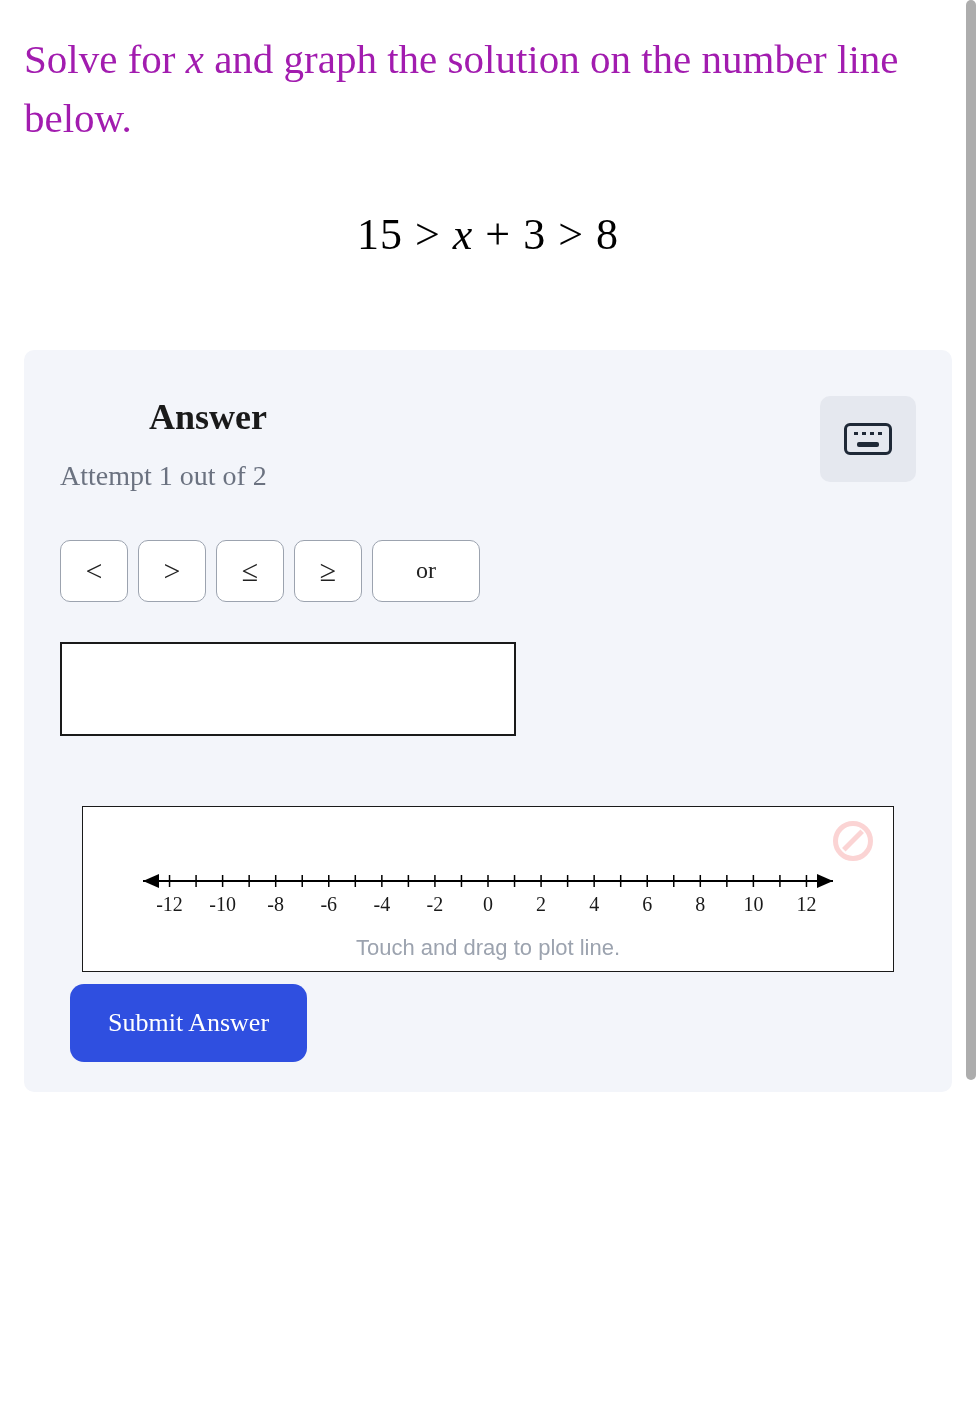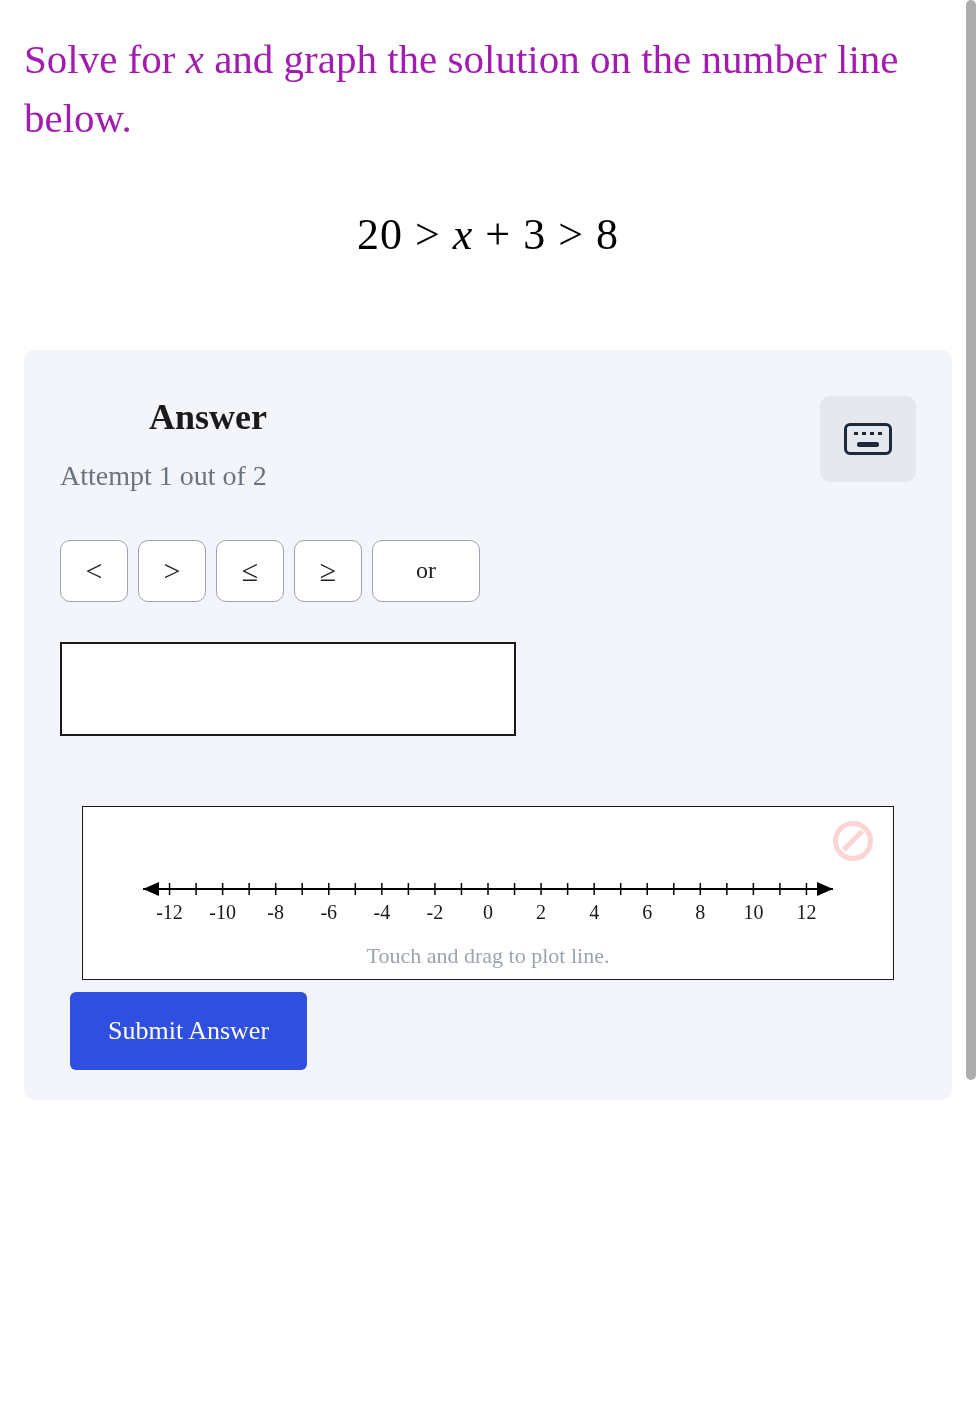--- a/index.html
+++ b/index.html
@@ -139,21 +139,21 @@
     background: #fff;
     font-size: 28px;
     padding: 0 14px;
     font-family: Georgia, serif;
     margin-bottom: 70px;
   }
   .numberline-box {
     border: 1.5px solid #1a1a1a;
     background: #fff;
     margin: 0 22px;
-    padding: 14px 0 10px 0;
+    padding: 6px 0 10px 0;
     position: relative;
   }
   .clear-icon {
     position: absolute;
     top: 14px;
     right: 20px;
     width: 40px;
     height: 40px;
     border-radius: 50%;
     border: 5px solid #fbd4d4;
@@ -170,29 +170,29 @@
   }
   .numberline-svg {
     display: block;
     margin: 48px auto 0 auto;
   }
   .hint {
     text-align: center;
     font-size: 22px;
     color: #9ca3af;
     margin-top: 14px;
-    font-family: Liberation Serif, serif;
+    font-family: Liberation Sans, sans-serif;
   }
   .submit-btn {
     background: #2f4fe0;
     color: #fff;
     font-size: 26px;
     font-family: Georgia, serif;
     border: none;
-    border-radius: 6px;
+    border-radius: 14px;
     padding: 24px 38px;
     margin-top: 12px;
     margin-left: 10px;
     cursor: pointer;
   }
   .tick-label {
     font-family: Georgia, serif;
     font-size: 20px;
     fill: #1a1a1a;
     text-anchor: middle;
@@ -202,21 +202,21 @@
 <body>
 
 <div class="scrollbar"></div>
 
 <div class="content">
   <div class="question">
     <span>Solve for </span><span class="var">x</span><span> and graph the solution on the number line below.</span>
   </div>
 
   <div class="equation">
-    <span>20</span>
+    <span>15</span>
     <span>&gt;</span>
     <span class="var">x</span>
     <span>+</span>
     <span>3</span>
     <span>&gt;</span>
     <span>8</span>
   </div>
 
   <div class="answer-panel">
     <div class="answer-header">

